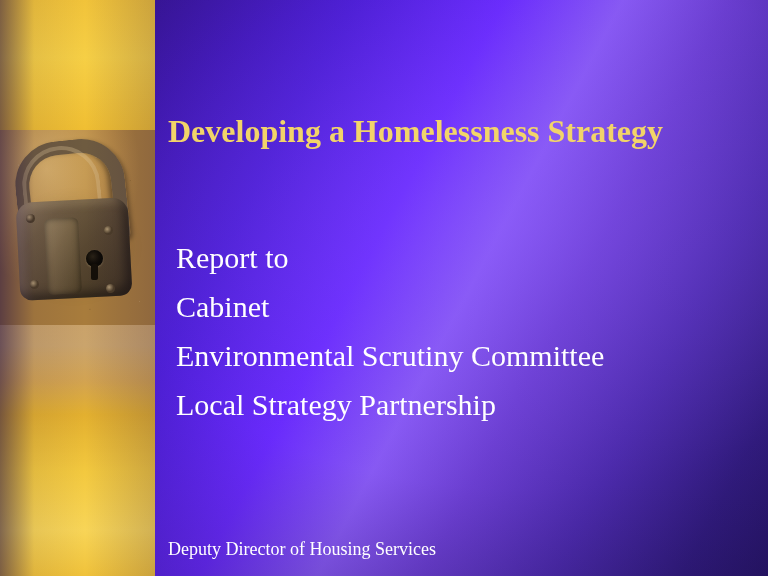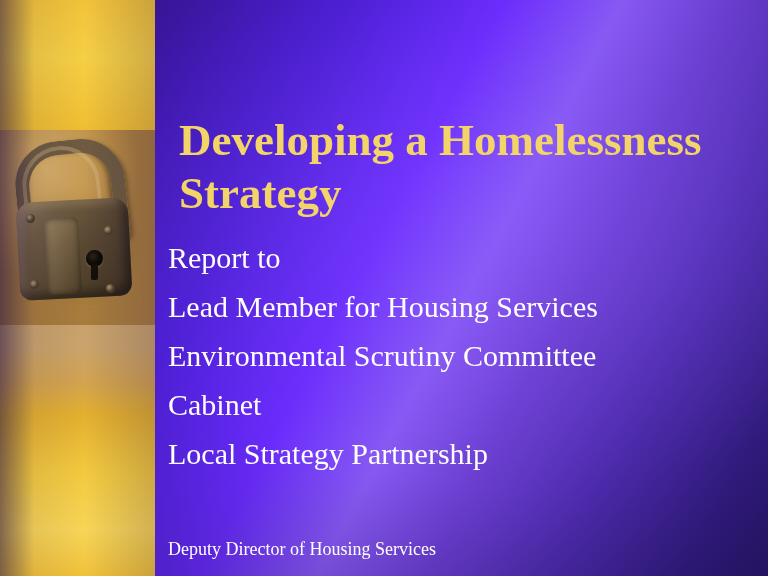--- a/index.html
+++ b/index.html
@@ -164,28 +164,27 @@
   .rivet.r3 { left: 30px; top: 150px; }
   .rivet.r4 { left: 106px; top: 154px; }
 
   
   .title {
     position: absolute;
     left: 168px;
     top: 84px;
     width: 560px;
     color: #f2d469;
-    font-size: 45px;
+    font-size: 32px;
     line-height: 53px;
     letter-spacing: 0px;
-    margin-left: 11px;
   }
   .subtitle {
     position: absolute;
-    left: 168px;
+    left: 176px;
     top: 233px;
     width: 575px;
     color: #ffffff;
     font-size: 30px;
     line-height: 49px;
   }
   .subtitle div { white-space: nowrap; }
   .footer {
     position: absolute;
     left: 168px;
@@ -218,21 +217,20 @@
     <div class="rivet r4"></div>
     <div class="lock-kh"></div>
     <div class="lock-kh2"></div>
   </div>
   <div class="band-fade"></div>
 
   <h1 class="title">Developing a Homelessness Strategy</h1>
 
   <div class="subtitle">
     <div>Report to</div>
-    <div>Lead Member for Housing Services</div>
+    <div>Cabinet</div>
     <div>Environmental Scrutiny Committee</div>
-    <div>Cabinet</div>
     <div>Local Strategy Partnership</div>
   </div>
 
   <div class="footer">Deputy Director of Housing Services</div>
 
 </div>
 
 </body></html>

